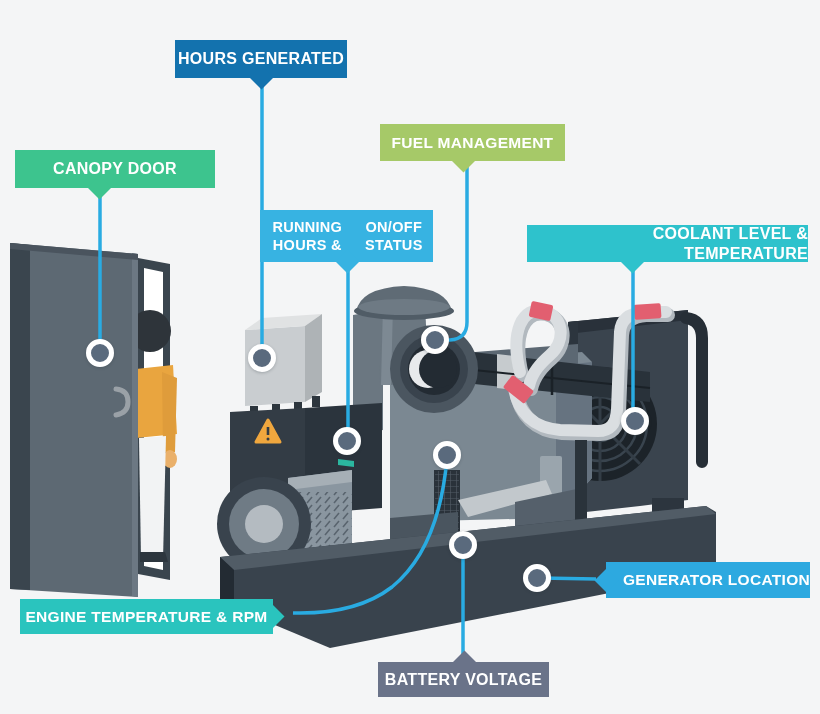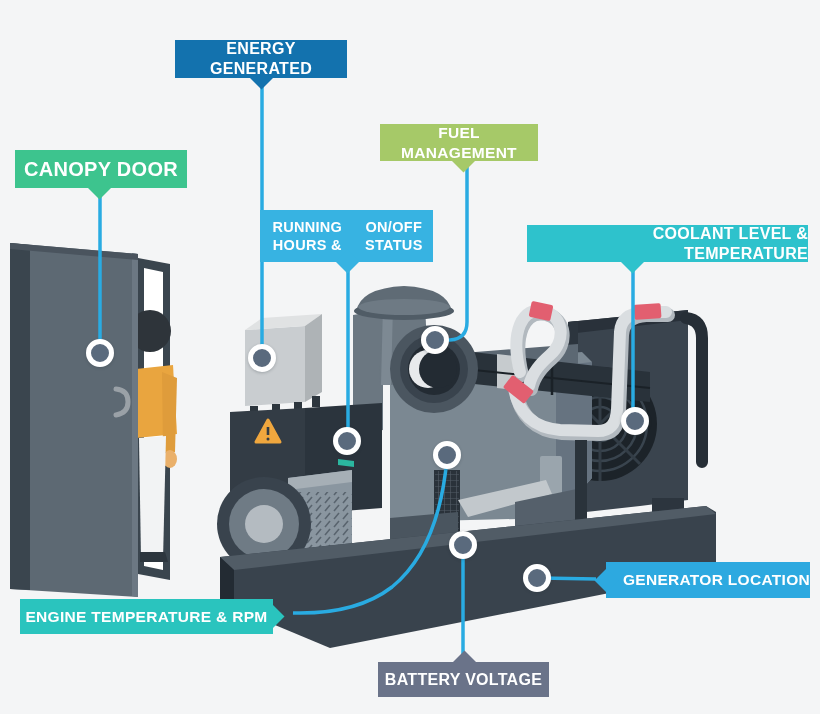--- a/index.html
+++ b/index.html
@@ -173,30 +173,30 @@
       <path d="M467,167 L467,322 Q467,339 450,340 L443,340"></path>
       <path d="M348,268 L348,438"></path>
       <path d="M633,268 L633,419"></path>
       <path d="M447,458 C442,515 425,560 392,587 C366,607 330,614 293,613"></path>
       <path d="M463,548 L463,656"></path>
       <path d="M540,578 L596,579"></path>
     </g>
   </svg>
 
   <div class="callout" style="left: 175px; top: 40px; width: 172px; height: 38px; font-size: 16px; background-color: rgb(19, 114, 174);">
-    <span>ENERGY GENERATED</span>
+    <span>HOURS GENERATED</span>
     <span class="diamond bottom" style="left: 78px; background-color: rgb(19, 114, 174);"></span>
   </div>
 
-  <div class="callout" style="left: 15px; top: 150px; width: 172px; height: 38px; font-size: 20px; background-color: rgb(61, 196, 142);">
+  <div class="callout" style="left: 15px; top: 150px; width: 200px; height: 38px; font-size: 16px; background-color: rgb(61, 196, 142);">
     <span>CANOPY DOOR</span>
     <span class="diamond bottom" style="left: 76px; background-color: rgb(61, 196, 142);"></span>
   </div>
 
-  <div class="callout" style="left: 380px; top: 124px; width: 158px; height: 37px; background-color: rgb(166, 201, 104);">
+  <div class="callout" style="left: 380px; top: 124px; width: 185px; height: 37px; background-color: rgb(166, 201, 104);">
     <span>FUEL MANAGEMENT</span>
     <span class="diamond bottom" style="left: 75px; background-color: rgb(166, 201, 104);"></span>
   </div>
 
   <div class="callout" style="left: 260px; top: 210px; width: 173px; height: 52px; font-size: 14.5px; background-color: rgb(55, 179, 226);">
     <span>RUNNING HOURS &amp;</span>
     <span>ON/OFF STATUS</span>
     <span class="diamond bottom" style="left: 79px; background-color: rgb(55, 179, 226);"></span>
   </div>
 

